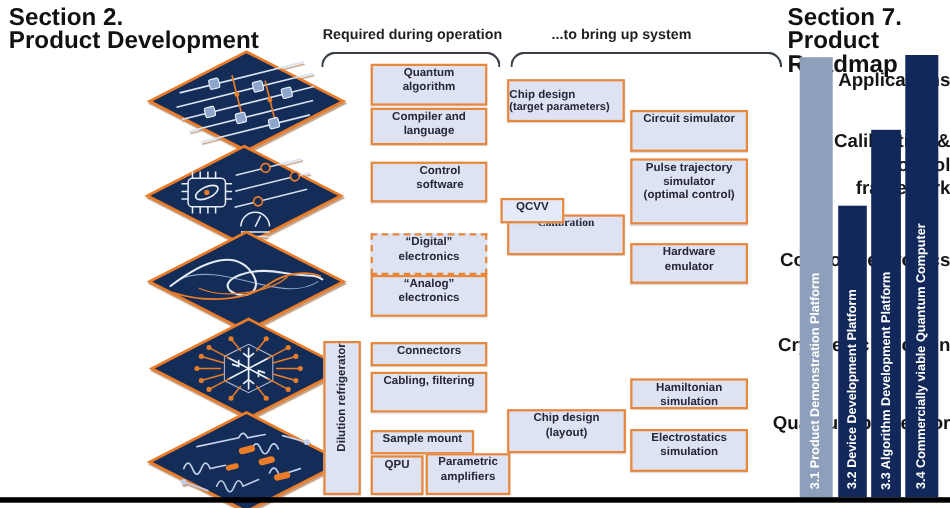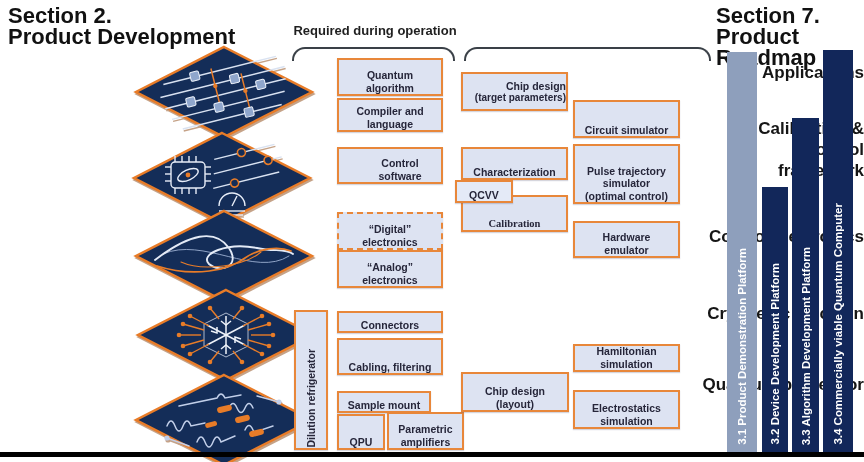--- a/index.html
+++ b/index.html
@@ -6,21 +6,21 @@
   .stage{position:relative;width:864px;height:462px;overflow:hidden;background:#fff;
          font-family:"Liberation Sans",sans-serif;color:#1a1a1a;}
   .abs{position:absolute;}
   .sec-title{font-size:22px;font-weight:bold;line-height:21px;color:#111;white-space:pre-line;}
   .layer-label{position:absolute;right:0;text-align:right;font-size:17px;font-weight:600;
                line-height:21px;color:#151515;white-space:pre-line;}
   .grp-header{position:absolute;top:23px;text-align:center;font-size:13px;font-weight:bold;color:#1f1f1f;}
   .brace{position:absolute;top:47px;height:12px;border:2.5px solid #3a4047;border-bottom:none;
          border-radius:13px 13px 0 0;}
   .box{position:absolute;background:#dde3f2;border:2px solid #e8873a;display:flex;
-       align-items:flex-end;justify-content:center;text-align:center;box-sizing:border-box;box-shadow:0 1px 1px rgba(90,90,120,.25);}
+       align-items:flex-start;justify-content:center;text-align:center;box-sizing:border-box;box-shadow:0 1px 1px rgba(90,90,120,.25);}
   .box.dashed{border-style:dashed;}
   .bl{font-size:10.5px;font-weight:600;color:#26263a;line-height:12.5px;white-space:pre-line;}
   .bl-sub{font-size:10px;font-weight:600;color:#26263a;line-height:10px;}
   .vbox-label{writing-mode:vertical-rl;transform:rotate(180deg);font-size:10.5px;font-weight:600;
               color:#26263a;white-space:nowrap;}
   .diamond{position:absolute;filter:drop-shadow(1.5px 2px 0 rgba(140,70,15,.5));}
   .bar{position:absolute;bottom:10px;}
   .bar-label{position:absolute;bottom:7px;left:50%;transform:translateX(-50%) rotate(180deg);
              writing-mode:vertical-rl;white-space:nowrap;color:#fff;font-weight:bold;font-size:11.5px;}
   .bottom-rule{position:absolute;left:0;top:452px;width:864px;height:5px;background:#000;}
@@ -179,20 +179,21 @@
     <g fill="#e87c28">
       <rect x="84" y="34" width="15" height="6" rx="3" transform="rotate(-14 91 37)"></rect>
       <rect x="102" y="44" width="15" height="6" rx="3" transform="rotate(-14 109 47)"></rect>
       <rect x="72" y="50" width="12" height="5" rx="2.5" transform="rotate(-14 78 52)"></rect>
       <rect x="116" y="58" width="15" height="6" rx="3" transform="rotate(-14 123 61)"></rect>
     </g>
   </svg>
 
   <div class="grp-header" style="left:292px;width:166px;">Required during operation</div>
   <div class="brace" style="left:292px;width:159px;"></div>
+  <div class="grp-header" style="left:465px;width:200px;">...to bring up system</div>
   <div class="brace" style="left:464px;width:243px;"></div>
 
   <div class="box" style="left:337px;top:58px;width:106px;height:38px;">
     <span class="bl">Quantum
 algorithm</span>
     </div>
   <div class="box" style="left:337px;top:98px;width:106px;height:34px;">
     <span class="bl">Compiler and
 language</span>
     </div>
@@ -226,23 +227,20 @@
   <div class="box" style="left:294px;top:310px;width:34px;height:140px;">
     <span class="vbox-label">Dilution refrigerator</span>
     </div>
 
   <div class="box" style="left:461px;top:72px;width:107px;height:39px;flex-direction:column;">
     <span class="bl">Chip design</span>
     <span class="bl-sub">(target parameters)</span>
     </div>
   <div class="box" style="left:573px;top:100px;width:107px;height:38px;">
     <span class="bl">Circuit simulator</span>
-    </div>
-  <div class="box" style="left:461px;top:147px;width:107px;height:33px;">
-    <span class="bl">Characterization</span>
     </div>
   <div class="box" style="left:573px;top:144px;width:107px;height:60px;">
     <span class="bl">Pulse trajectory
 simulator
 (optimal control)</span>
     </div>
   <div class="box" style="left:461px;top:195px;width:107px;height:37px;font-family:Liberation Serif, serif;">
     <span class="bl">Calibration</span>
     </div>
   <div class="box" style="left:455px;top:180px;width:58px;height:23px;z-index:3;background:#e4eaf7;">

